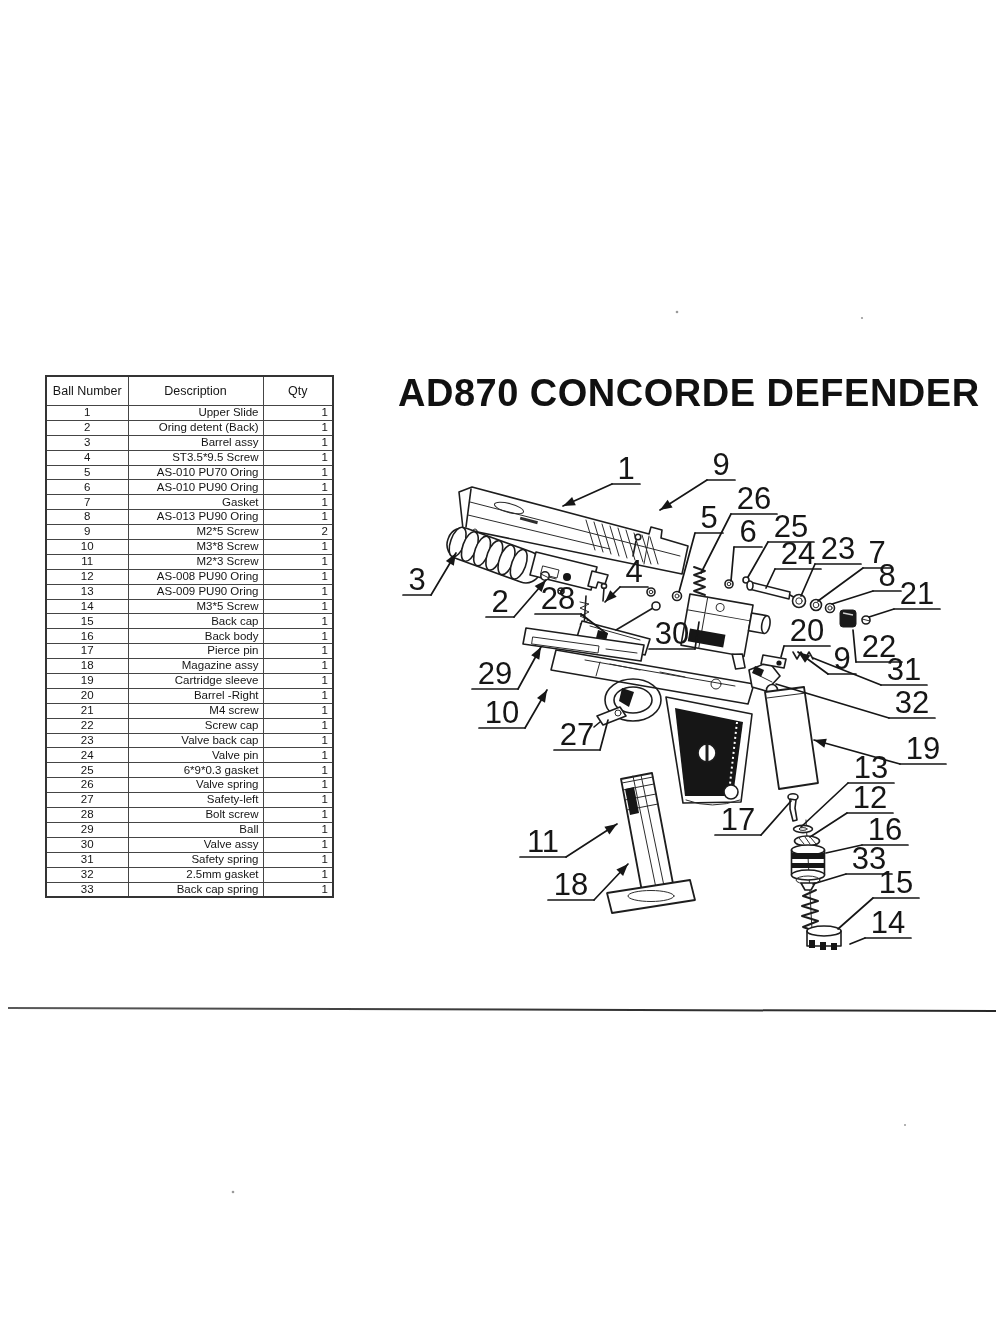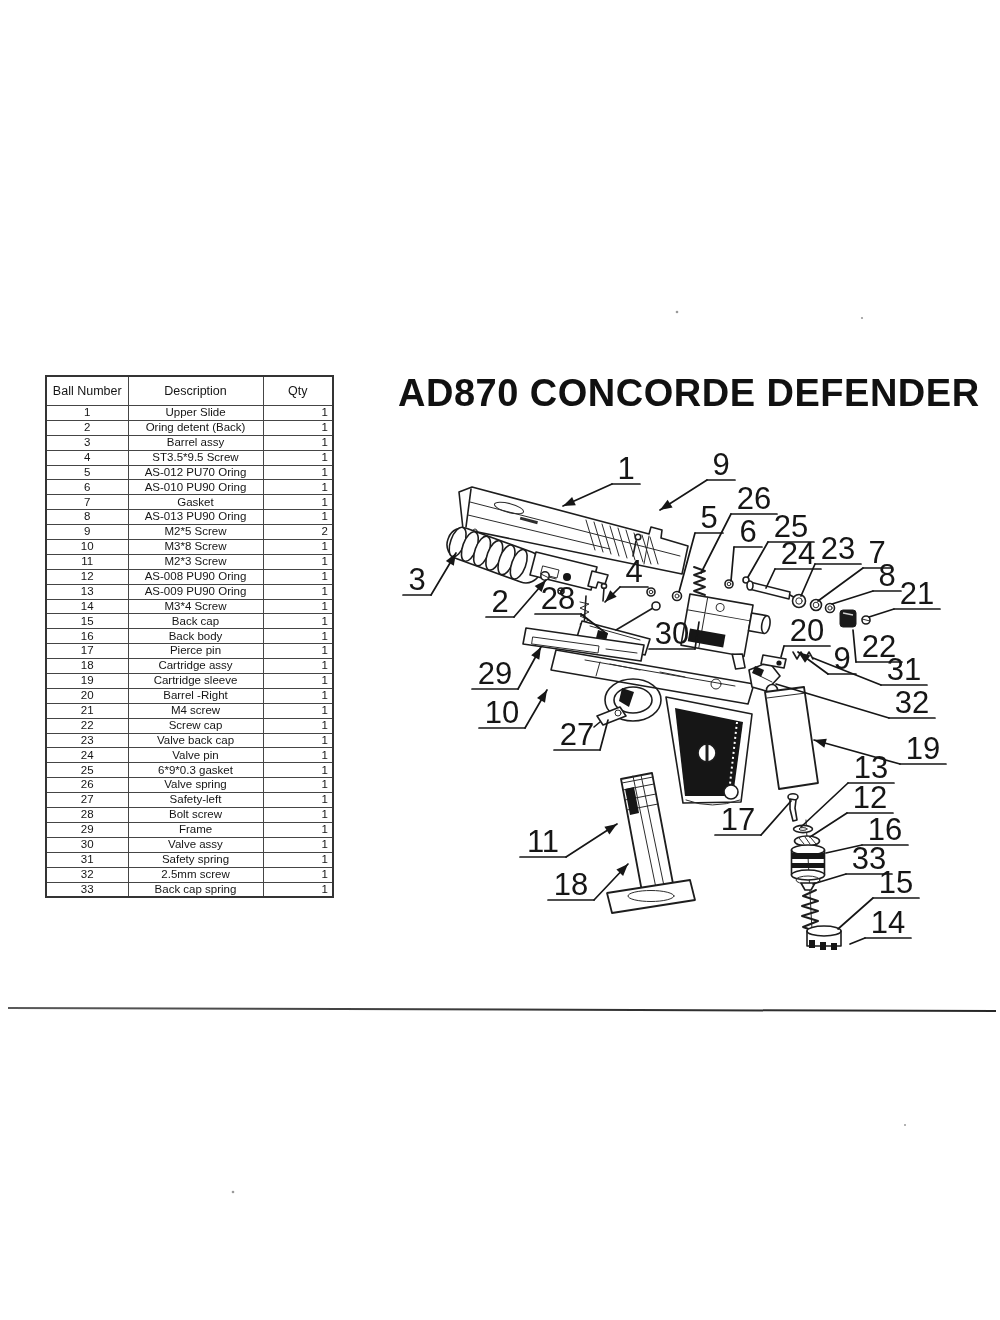--- a/index.html
+++ b/index.html
@@ -11,21 +11,21 @@
 
   
   .tablewrap{position:absolute;left:45px;top:375px;width:287px;}
   table.parts{border-collapse:collapse;width:100%;table-layout:fixed;border:2px solid #343434;}
   table.parts th,table.parts td{
     border:1px solid #454545;overflow:hidden;white-space:nowrap;
   }
   table.parts th{height:26px;font-size:12.5px;font-weight:400;text-align:center;color:#151515;}
   table.parts td{height:13.9px;font-size:11.5px;line-height:1;padding:0 4px;color:#151515;}
   td.c-num{text-align:center;padding:0;}
-  td.c-desc{text-align:center;}
+  td.c-desc{text-align:right;}
   td.c-qty{text-align:right;padding-right:5px;}
 
   
   .title{
     position:absolute;left:398px;top:372px;width:566px;margin:0;
     font-size:38px;font-weight:700;letter-spacing:.5px;text-align:center;
     white-space:nowrap;color:#111;
   }
 
   
@@ -82,21 +82,21 @@
             <td class="c-desc">Barrel assy</td>
             <td class="c-qty">1</td>
           </tr>
           <tr>
             <td class="c-num">4</td>
             <td class="c-desc">ST3.5*9.5 Screw</td>
             <td class="c-qty">1</td>
           </tr>
           <tr>
             <td class="c-num">5</td>
-            <td class="c-desc">AS-012 PU70 Oring</td>
+            <td class="c-desc">AS-010 PU70 Oring</td>
             <td class="c-qty">1</td>
           </tr>
           <tr>
             <td class="c-num">6</td>
             <td class="c-desc">AS-010 PU90 Oring</td>
             <td class="c-qty">1</td>
           </tr>
           <tr>
             <td class="c-num">7</td>
             <td class="c-desc">Gasket</td>
@@ -127,41 +127,41 @@
             <td class="c-desc">AS-008 PU90 Oring</td>
             <td class="c-qty">1</td>
           </tr>
           <tr>
             <td class="c-num">13</td>
             <td class="c-desc">AS-009 PU90 Oring</td>
             <td class="c-qty">1</td>
           </tr>
           <tr>
             <td class="c-num">14</td>
-            <td class="c-desc">M3*4 Screw</td>
+            <td class="c-desc">M3*5 Screw</td>
             <td class="c-qty">1</td>
           </tr>
           <tr>
             <td class="c-num">15</td>
             <td class="c-desc">Back cap</td>
             <td class="c-qty">1</td>
           </tr>
           <tr>
             <td class="c-num">16</td>
             <td class="c-desc">Back body</td>
             <td class="c-qty">1</td>
           </tr>
           <tr>
             <td class="c-num">17</td>
             <td class="c-desc">Pierce pin</td>
             <td class="c-qty">1</td>
           </tr>
           <tr>
             <td class="c-num">18</td>
-            <td class="c-desc">Cartridge assy</td>
+            <td class="c-desc">Magazine assy</td>
             <td class="c-qty">1</td>
           </tr>
           <tr>
             <td class="c-num">19</td>
             <td class="c-desc">Cartridge sleeve</td>
             <td class="c-qty">1</td>
           </tr>
           <tr>
             <td class="c-num">20</td>
             <td class="c-desc">Barrel -Right</td>
@@ -202,36 +202,36 @@
             <td class="c-desc">Safety-left</td>
             <td class="c-qty">1</td>
           </tr>
           <tr>
             <td class="c-num">28</td>
             <td class="c-desc">Bolt screw</td>
             <td class="c-qty">1</td>
           </tr>
           <tr>
             <td class="c-num">29</td>
-            <td class="c-desc">Frame</td>
+            <td class="c-desc">Ball</td>
             <td class="c-qty">1</td>
           </tr>
           <tr>
             <td class="c-num">30</td>
             <td class="c-desc">Valve assy</td>
             <td class="c-qty">1</td>
           </tr>
           <tr>
             <td class="c-num">31</td>
             <td class="c-desc">Safety spring</td>
             <td class="c-qty">1</td>
           </tr>
           <tr>
             <td class="c-num">32</td>
-            <td class="c-desc">2.5mm screw</td>
+            <td class="c-desc">2.5mm gasket</td>
             <td class="c-qty">1</td>
           </tr>
           <tr>
             <td class="c-num">33</td>
             <td class="c-desc">Back cap spring</td>
             <td class="c-qty">1</td>
           </tr>
         </tbody>
     </table>
   </div>

